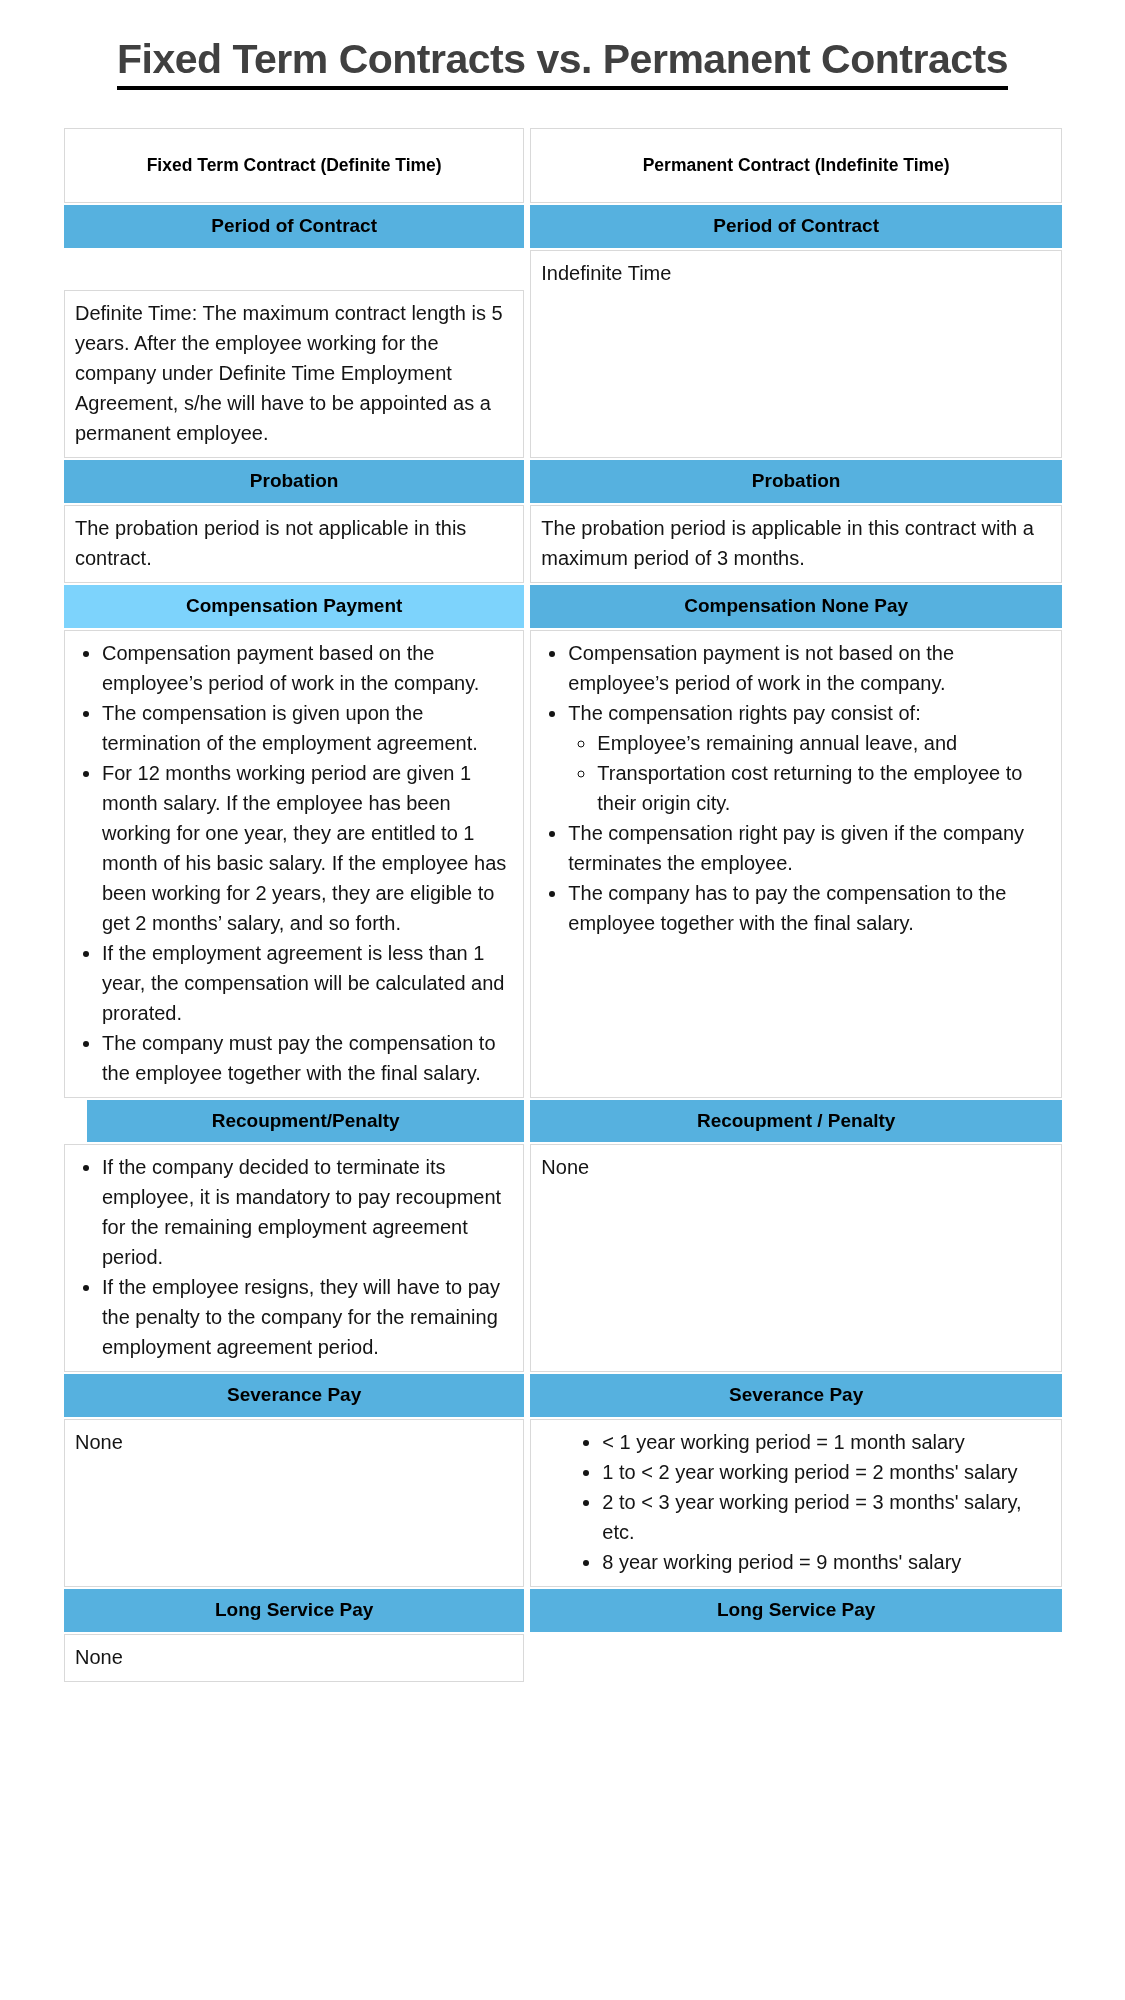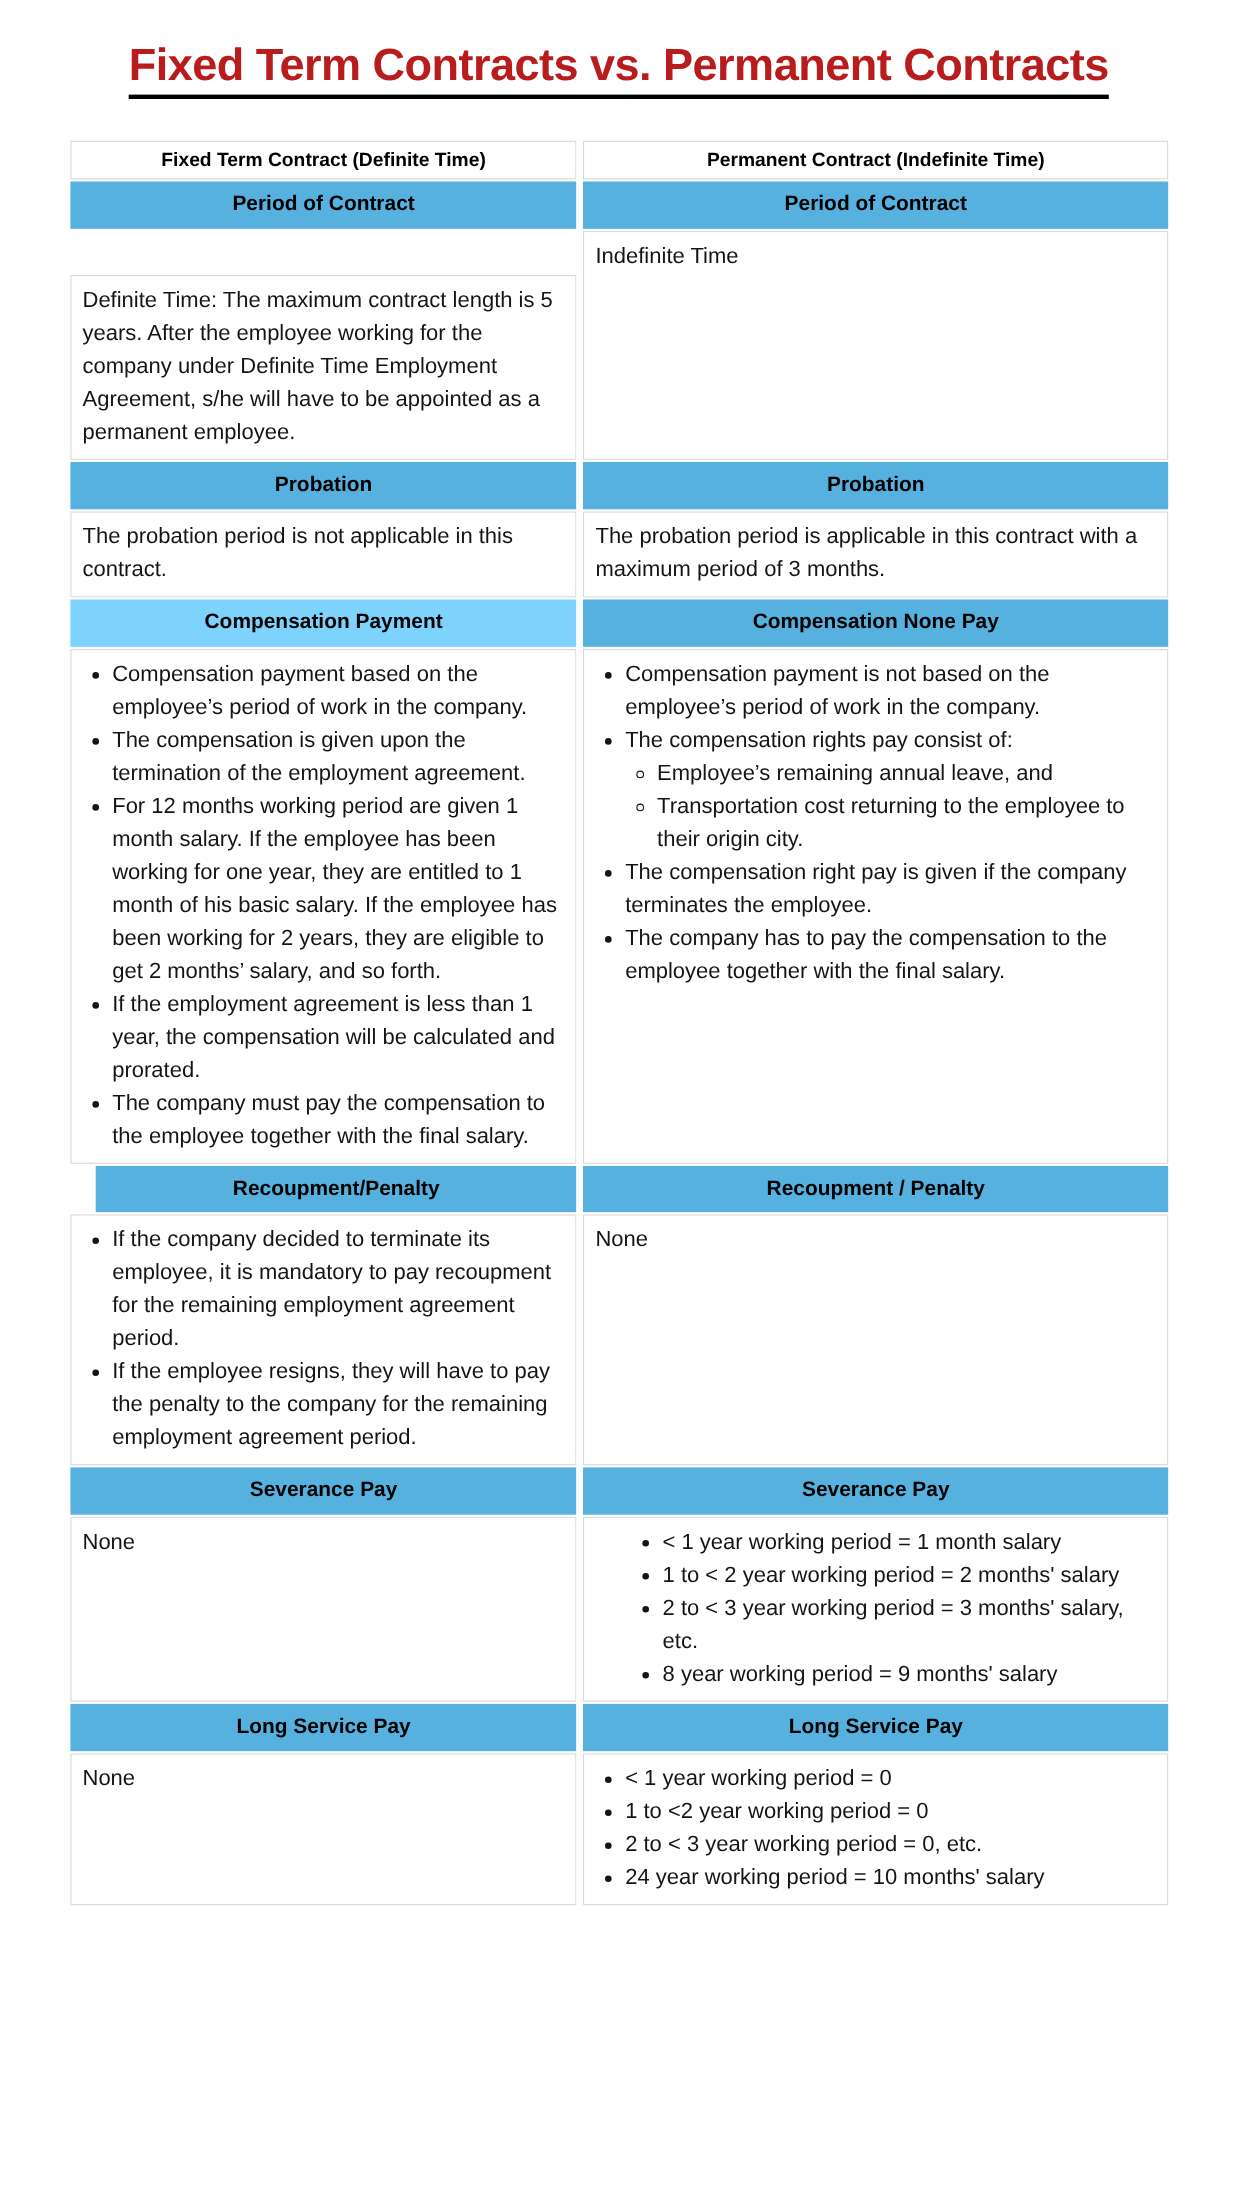--- a/index.html
+++ b/index.html
@@ -13,21 +13,21 @@
   .page { width: 1125px; padding-top: 36px; }
 
   
   .title-wrap { text-align: center; margin: 0 0 38px 0; }
   .doc-title {
     display: inline-block;
     margin: 0;
     font-size: 41px;
     font-weight: bold;
     letter-spacing: -0.5px;
-    color: #b91c1c;
+    color: #404040;
     border-bottom: 4px solid #000;
     padding-bottom: 3px;
     line-height: 1.15;
   }
 
   
   .cmp-table {
     display: grid;
     grid-template-columns: 1fr 6px 1.155fr;
     margin: 0 63px 0 64px;
@@ -38,21 +38,21 @@
   }
   .spacer { background: #fff; border: none; }
 
   .col-header {
     font-weight: bold;
     font-size: 17.5px;
     text-align: center;
     display: flex;
     align-items: center;
     justify-content: center;
-    padding: 6px 6px;
+    padding: 26px 6px;
     color: #000;
   }
 
   .blue-header {
     border: none;
     margin: 2px 0;
     font-weight: bold;
     font-size: 19px;
     line-height: 1.2;
     text-align: center;
@@ -189,24 +189,15 @@
 
     <div class="blue-header" style="background: rgb(86, 177, 223);">Long Service Pay</div>
     <div class="spacer"></div>
     <div class="blue-header" style="background: rgb(86, 177, 223);">Long Service Pay</div>
 
     <div class="cell content" style="border-color: rgb(217, 217, 217);">
       <p>None</p>
 
     </div>
     <div class="spacer"></div>
-    <div class="cell content" style="border-color: rgb(217, 217, 217);">
-
-      <ul class="bullets">
-          <li>&lt; 1 year working period = 0</li>
-          <li>1 to &lt;2 year working period = 0</li>
-          <li>2 to &lt; 3 year working period = 0, etc.</li>
-          <li>24 year working period = 10 months' salary</li>
-        </ul>
-    </div>
 
   </div>
 </div>
 
 </body></html>

